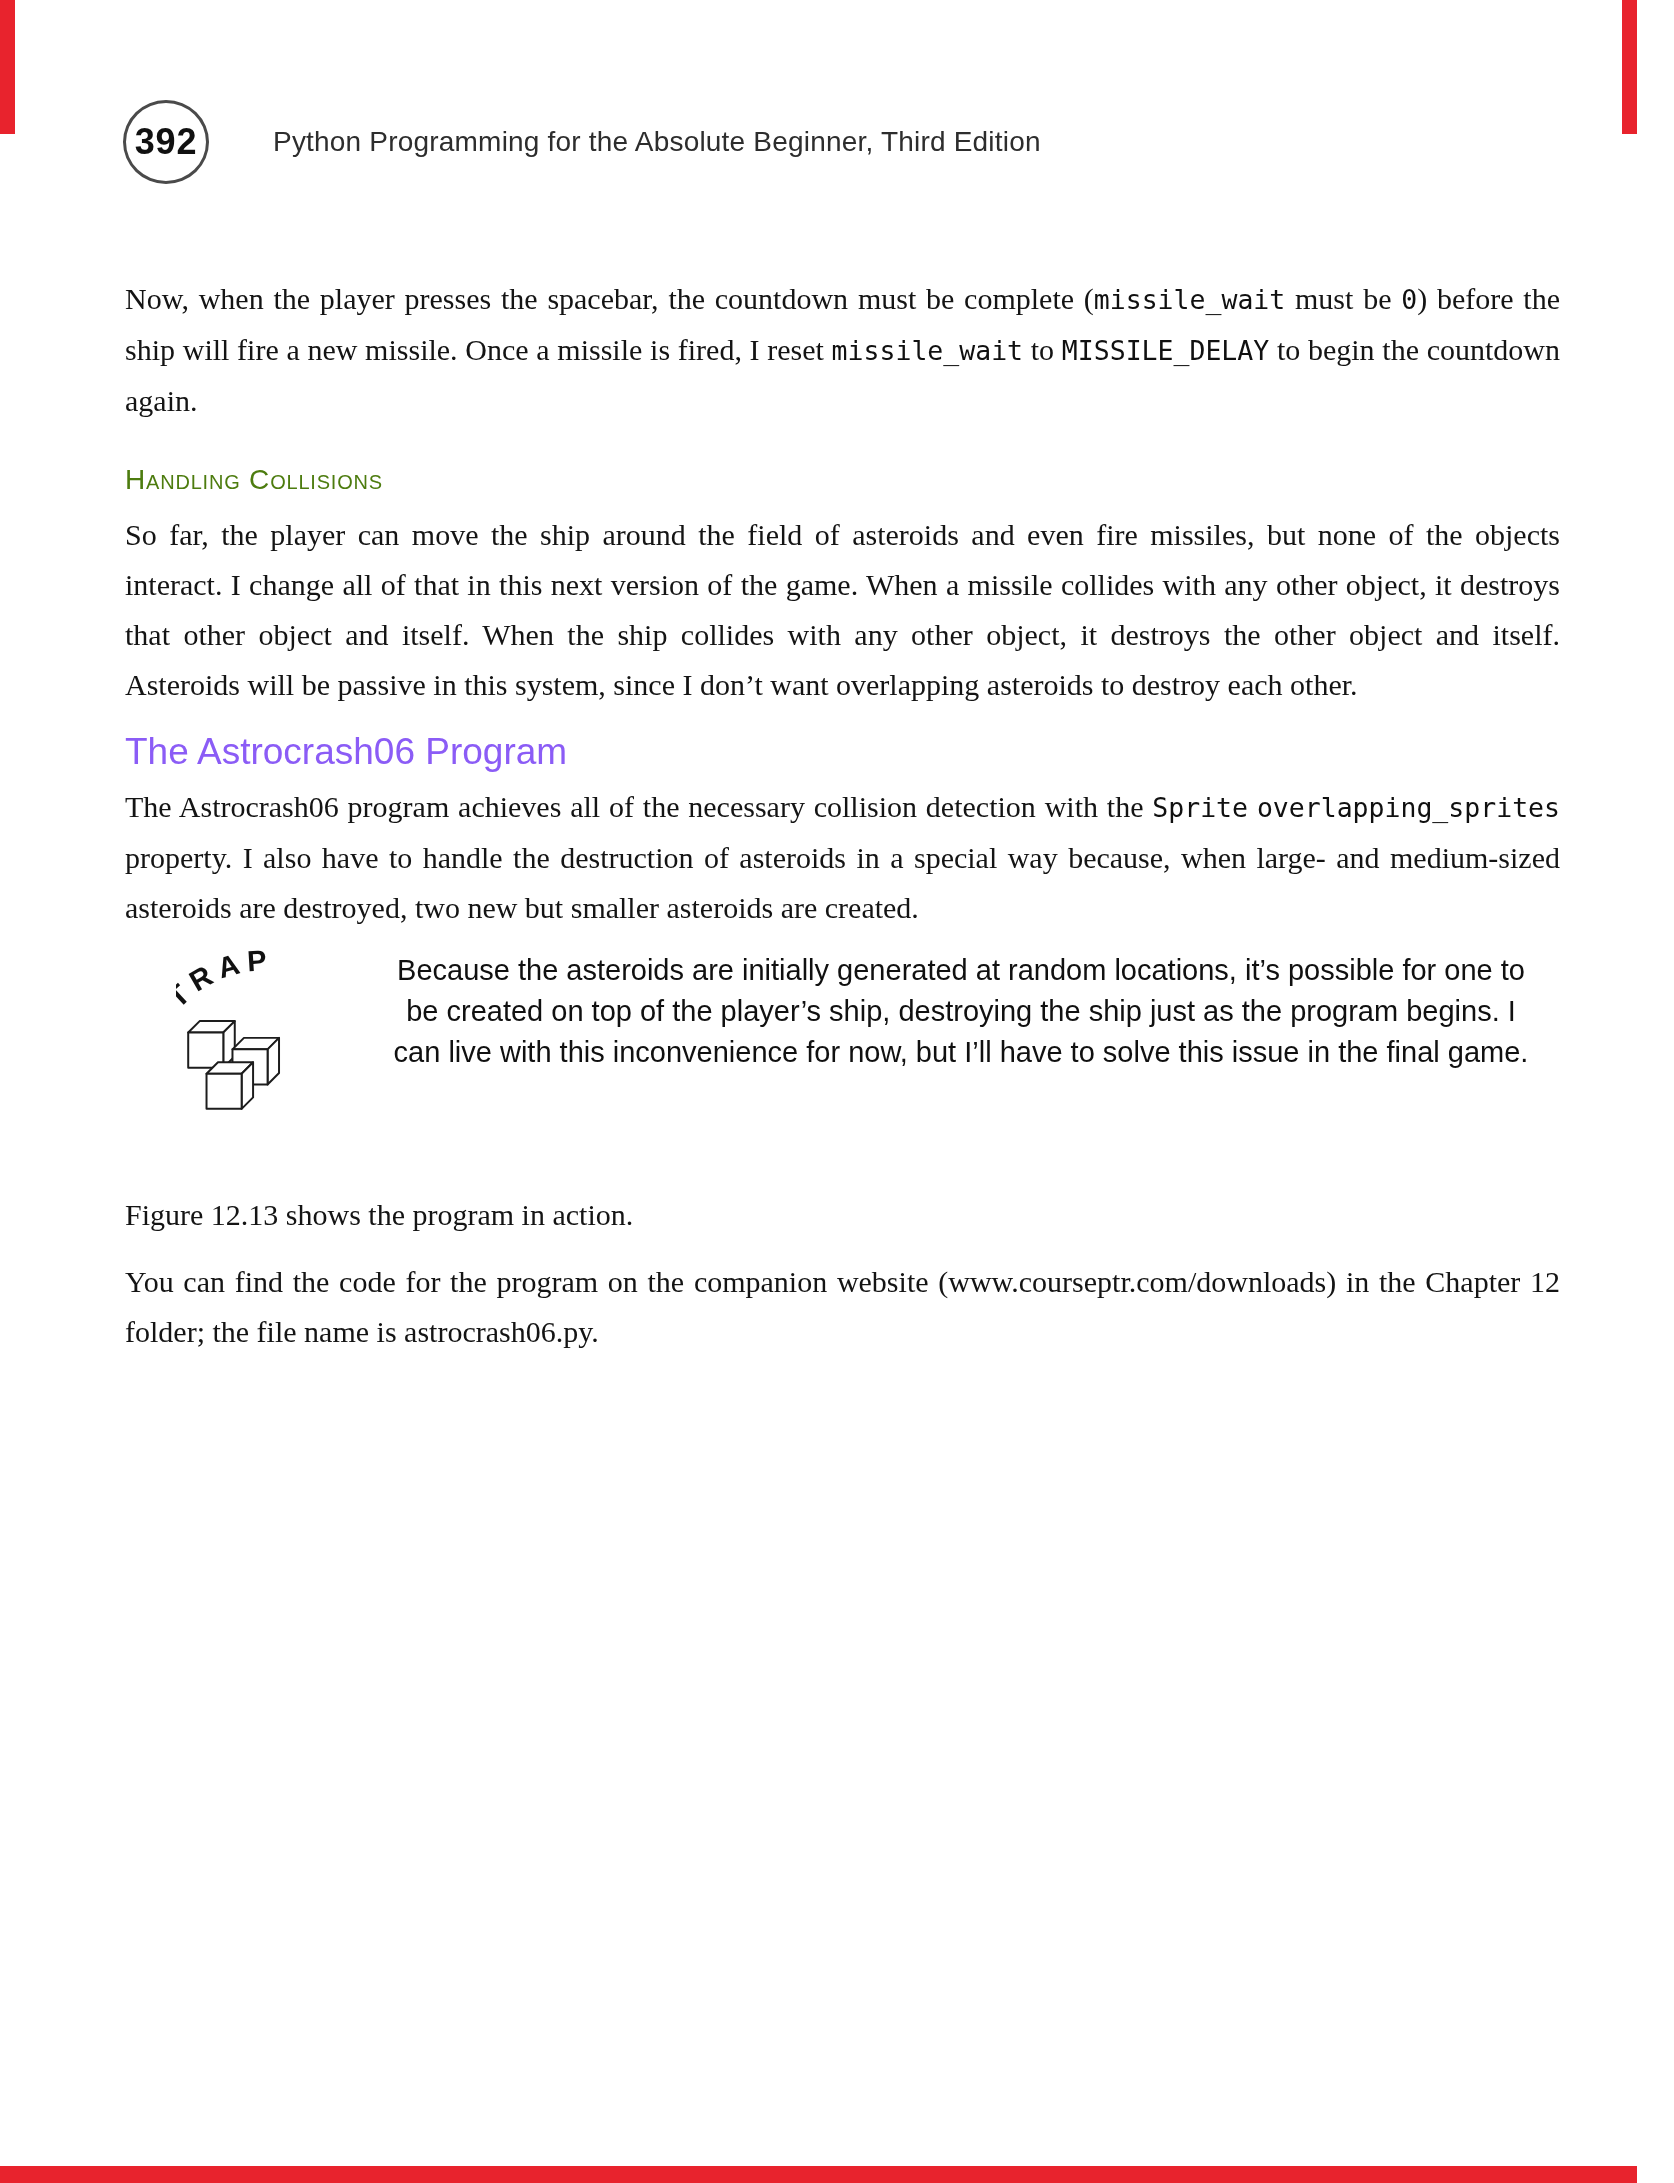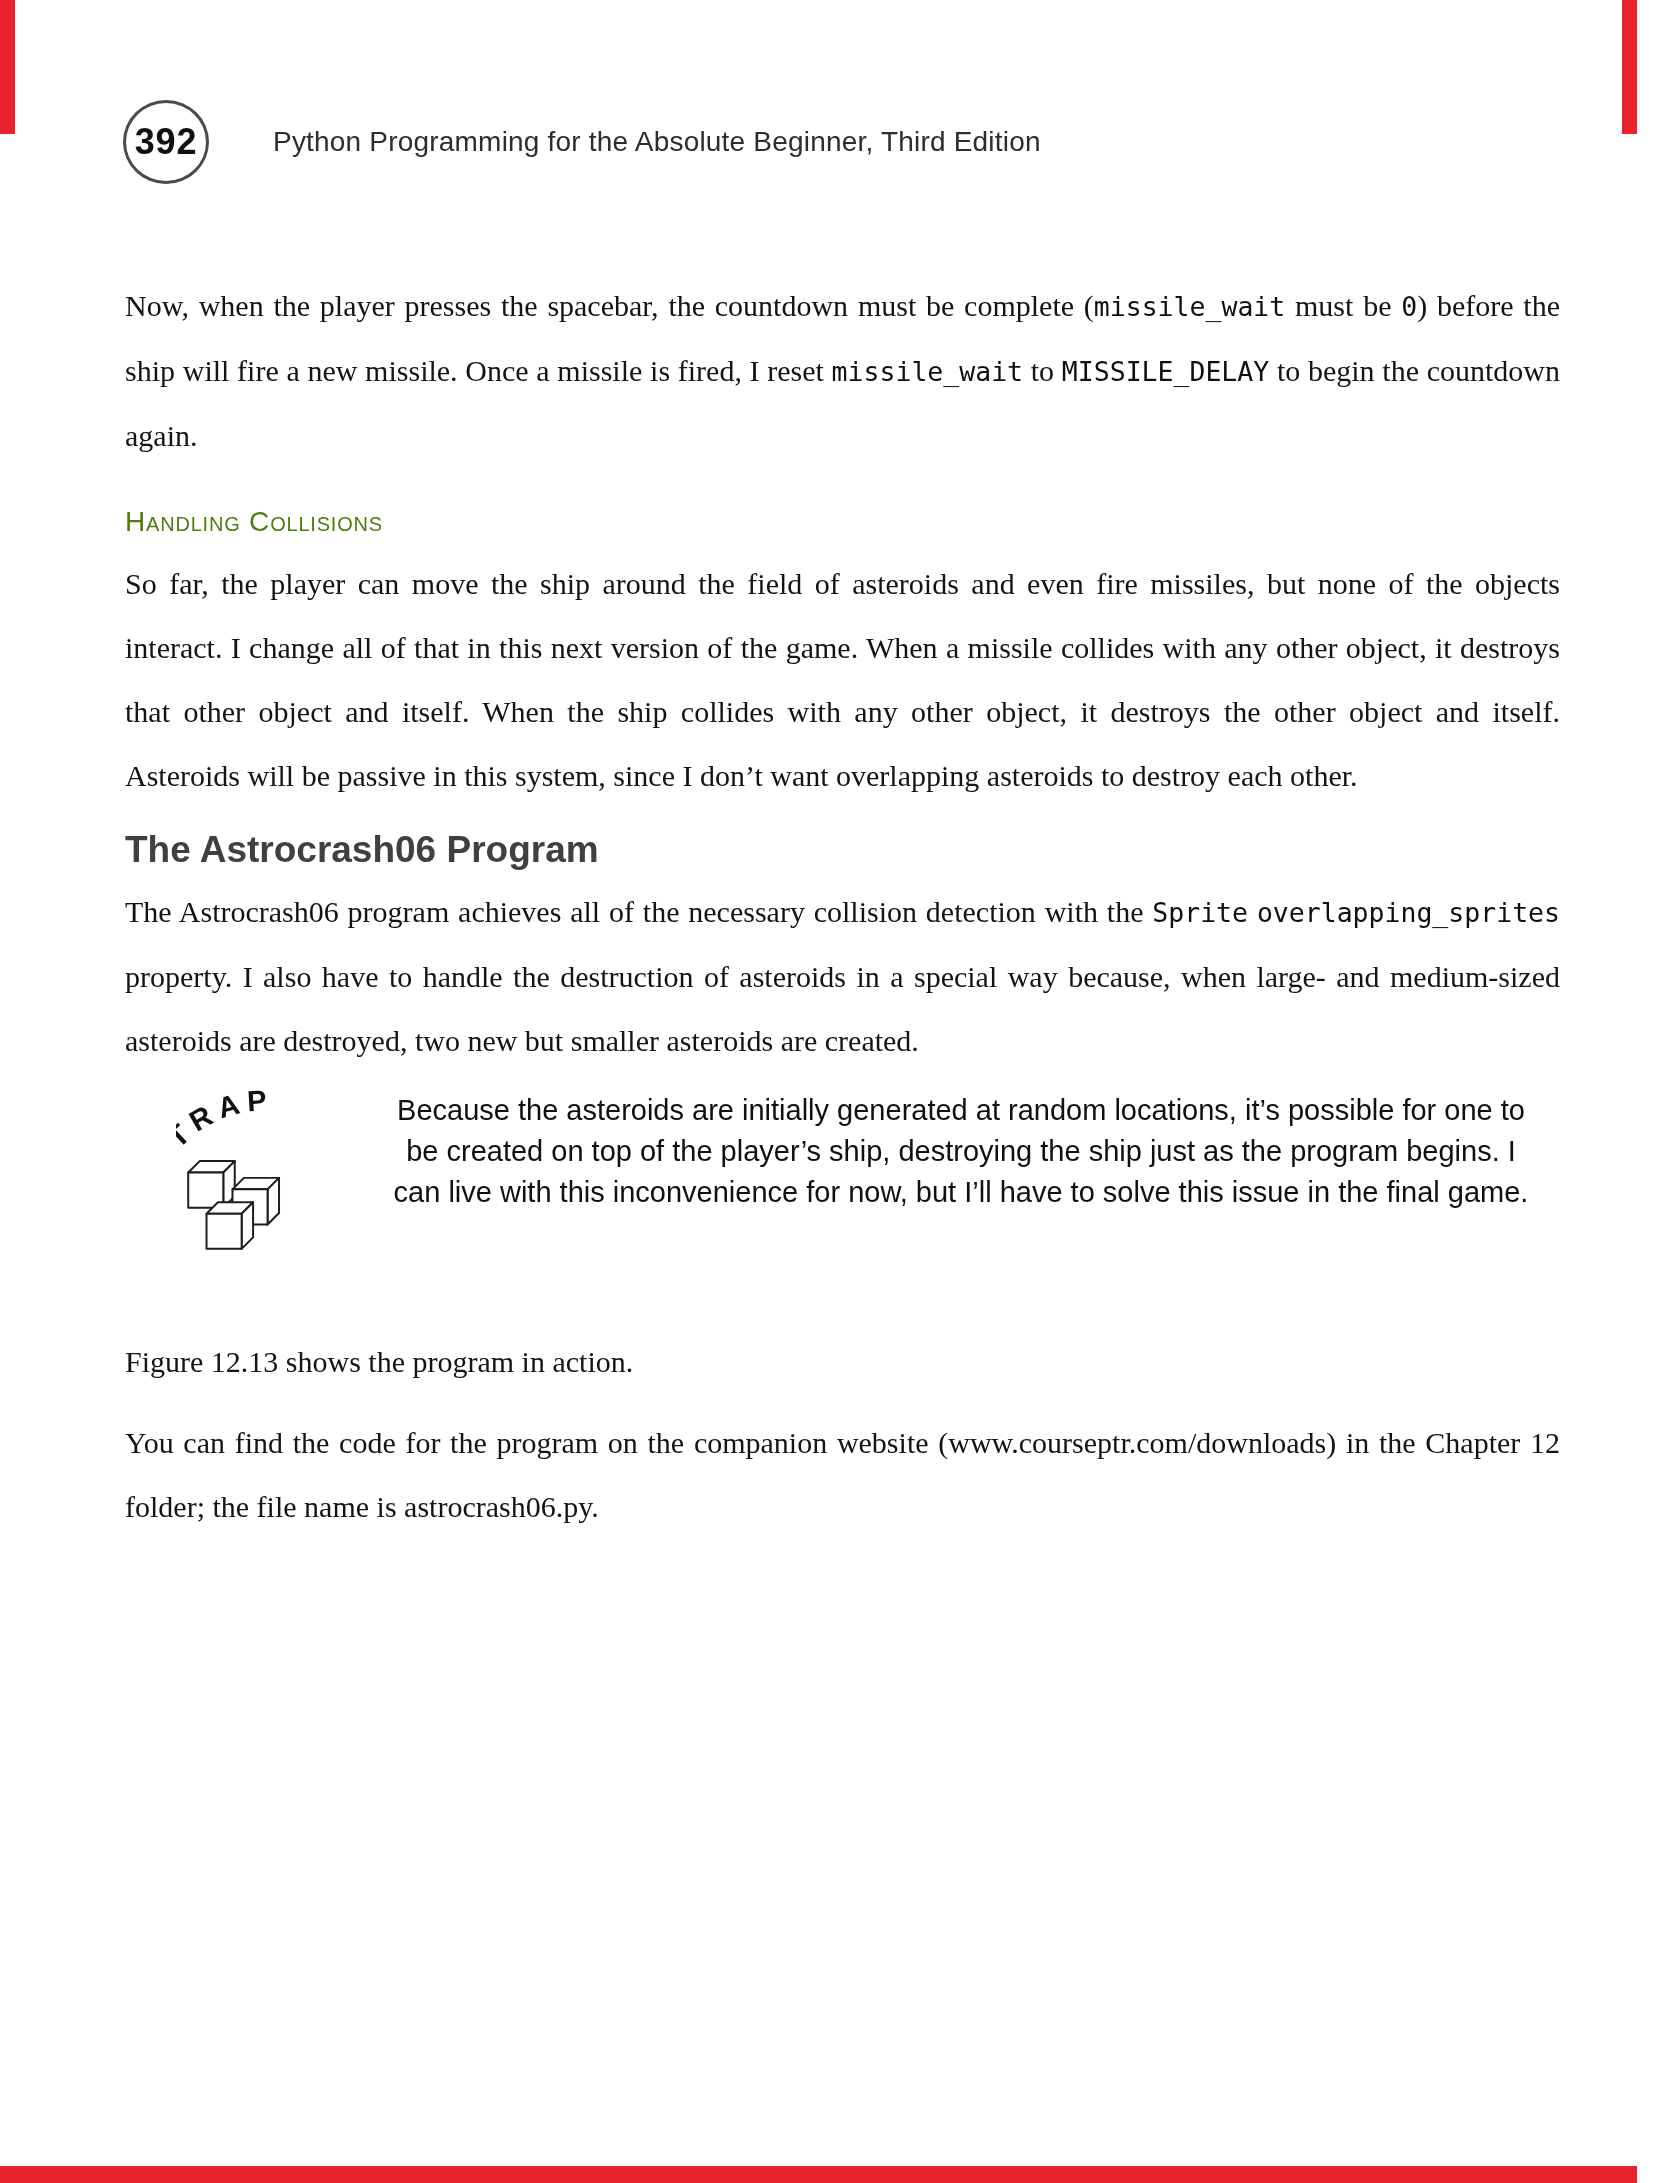--- a/index.html
+++ b/index.html
@@ -56,21 +56,21 @@
   .content {
     position: absolute;
     top: 274px;
     left: 125px;
     width: 1435px;
   }
 
   .body {
     font-family: "Liberation Serif", serif;
     font-size: 30px;
-    line-height: 64px;
+    line-height: 50px;
     color: #141414;
     text-align: justify;
     margin: 0 0 17px 0;
   }
   .code {
     font-family: "DejaVu Sans Mono", monospace;
     font-size: 26.5px;
     color: #101010;
   }
 
@@ -79,24 +79,24 @@
     font-weight: normal;
     font-variant: small-caps;
     font-size: 28px;
     line-height: 48px;
     letter-spacing: 0.8px;
     color: #4d7c0f;
     margin: 30px 0 6.2px 0;
   }
   .h2 {
     font-family: "Liberation Sans", sans-serif;
-    font-weight: bold;
+    font-weight: normal;
     font-size: 37px;
     line-height: 44px;
-    color: #404040;
+    color: #8b5cf6;
     margin: 20px 0 7.8px 0;
   }
 
   
   .trap {
     display: flex;
     align-items: flex-start;
     margin: 12.5px 0 55px 0;
   }
   .trap-icon-wrap {

